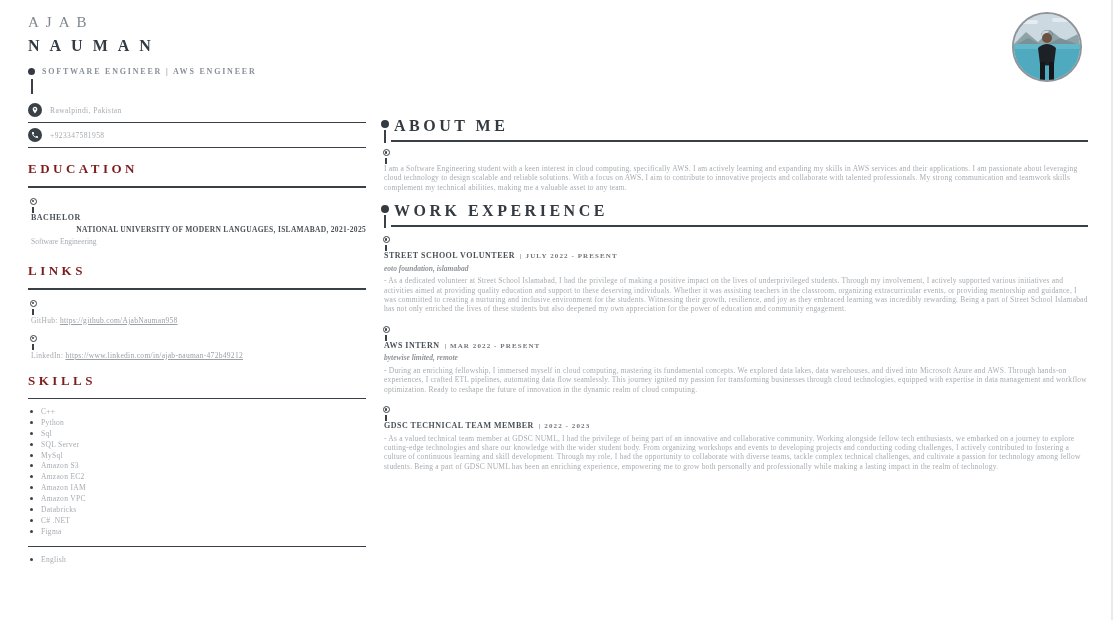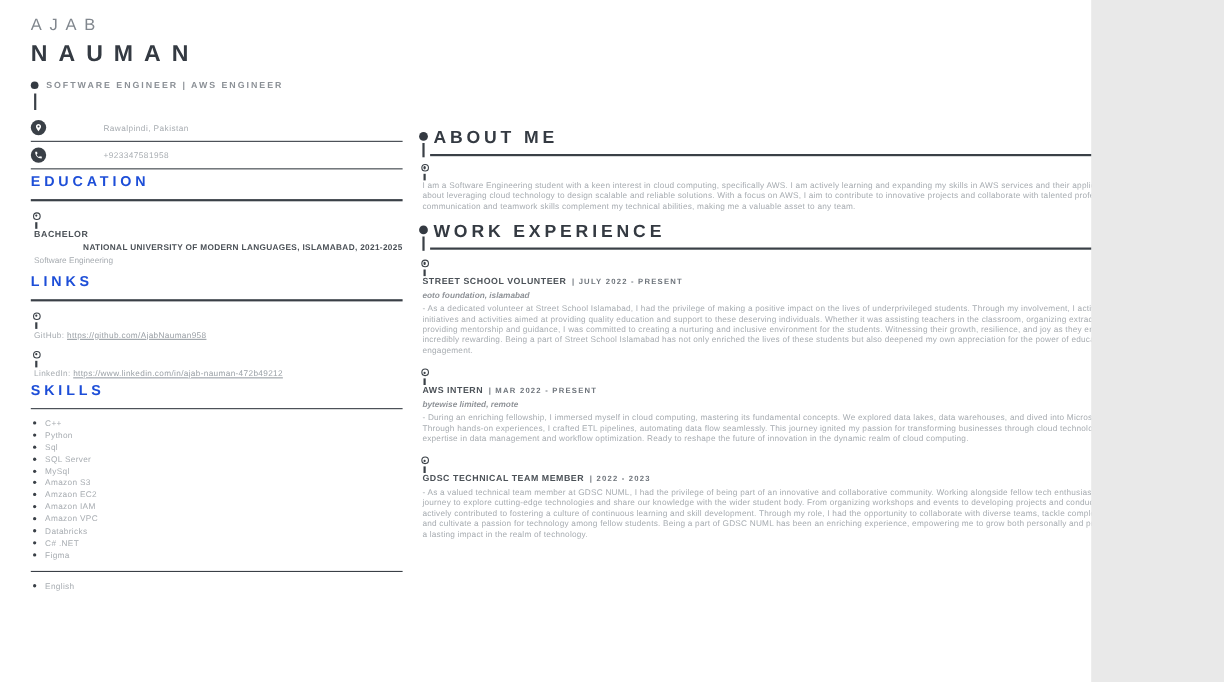--- a/index.html
+++ b/index.html
@@ -1,35 +1,35 @@
 <!DOCTYPE html>
 <html><head>
 <meta charset="utf-8">
 <style>
   * { margin:0; padding:0; box-sizing:border-box; }
   html,body { background:#e9e9e9; }
   #page {
     position:relative;
-    width:992px; height:620px;
+    width:1111px; height:620px;
     background:#ffffff;
-    font-family:Liberation Sans, sans-serif;
+    font-family:Liberation Serif, serif;
     color:#3a4047;
     overflow:hidden;
   }
 
   
   .left { position:absolute; left:28px; top:14px; width:338px; }
 
   .name-first {
     font-size:15px; font-weight:400; letter-spacing:7px;
     color:#81878e;
   }
   .name-last {
     margin-top:6px;
-    font-size:21px; font-weight:700; letter-spacing:10px;
+    font-size:16px; font-weight:700; letter-spacing:10px;
     color:#343a42;
   }
   .role-row { display:flex; align-items:center; gap:7px; margin-top:12px; }
   .dot-lg { width:7px; height:7px; border-radius:50%; background:#343a42; flex:0 0 auto; }
   .role-text {
     font-size:8px; font-weight:700; letter-spacing:1.8px; color:#8b9096;
   }
   .role-stub { width:1.5px; height:15px; background:#3a4047; margin:3px 0 0 3px; }
 
   .contact-list { margin-top:4px; }
@@ -37,25 +37,25 @@
     display:flex; align-items:center; gap:8px;
     padding:6px 0 6px 0;
     border-bottom:1.5px solid #3a4047;
     height:25px;
   }
   .c-icon {
     width:14px; height:14px; border-radius:50%; background:#3a4047;
     display:flex; align-items:center; justify-content:center; flex:0 0 auto;
   }
   .c-icon svg { display:block; }
-  .contact-text { font-size:7.5px; color:#a7acb1; letter-spacing:.4px;margin-left:44px; }
+  .contact-text { font-size:7.5px; color:#a7acb1; letter-spacing:.4px; }
 
   .l-heading {
-    margin-top:3px;
-    font-size:13px; font-weight:700; letter-spacing:3.5px; color:#1d4ed8;
+    margin-top:13px;
+    font-size:13px; font-weight:700; letter-spacing:3.5px; color:#7f1d1d;
   }
   .l-rule { height:1.5px; background:#3a4047; margin-top:9px; }
 
   
   .tl-item { display:flex; margin-top:9px;flex-direction:column; }
   .tl-icon-col { display:flex; flex-direction:column; align-items:center; width:10px; flex:0 0 auto; }
   .radio {
     width:7px; height:7px; border-radius:50%;
     border:1.5px solid #3a4047; background:#fff;
     display:flex; align-items:center; justify-content:center; flex:0 0 auto;

